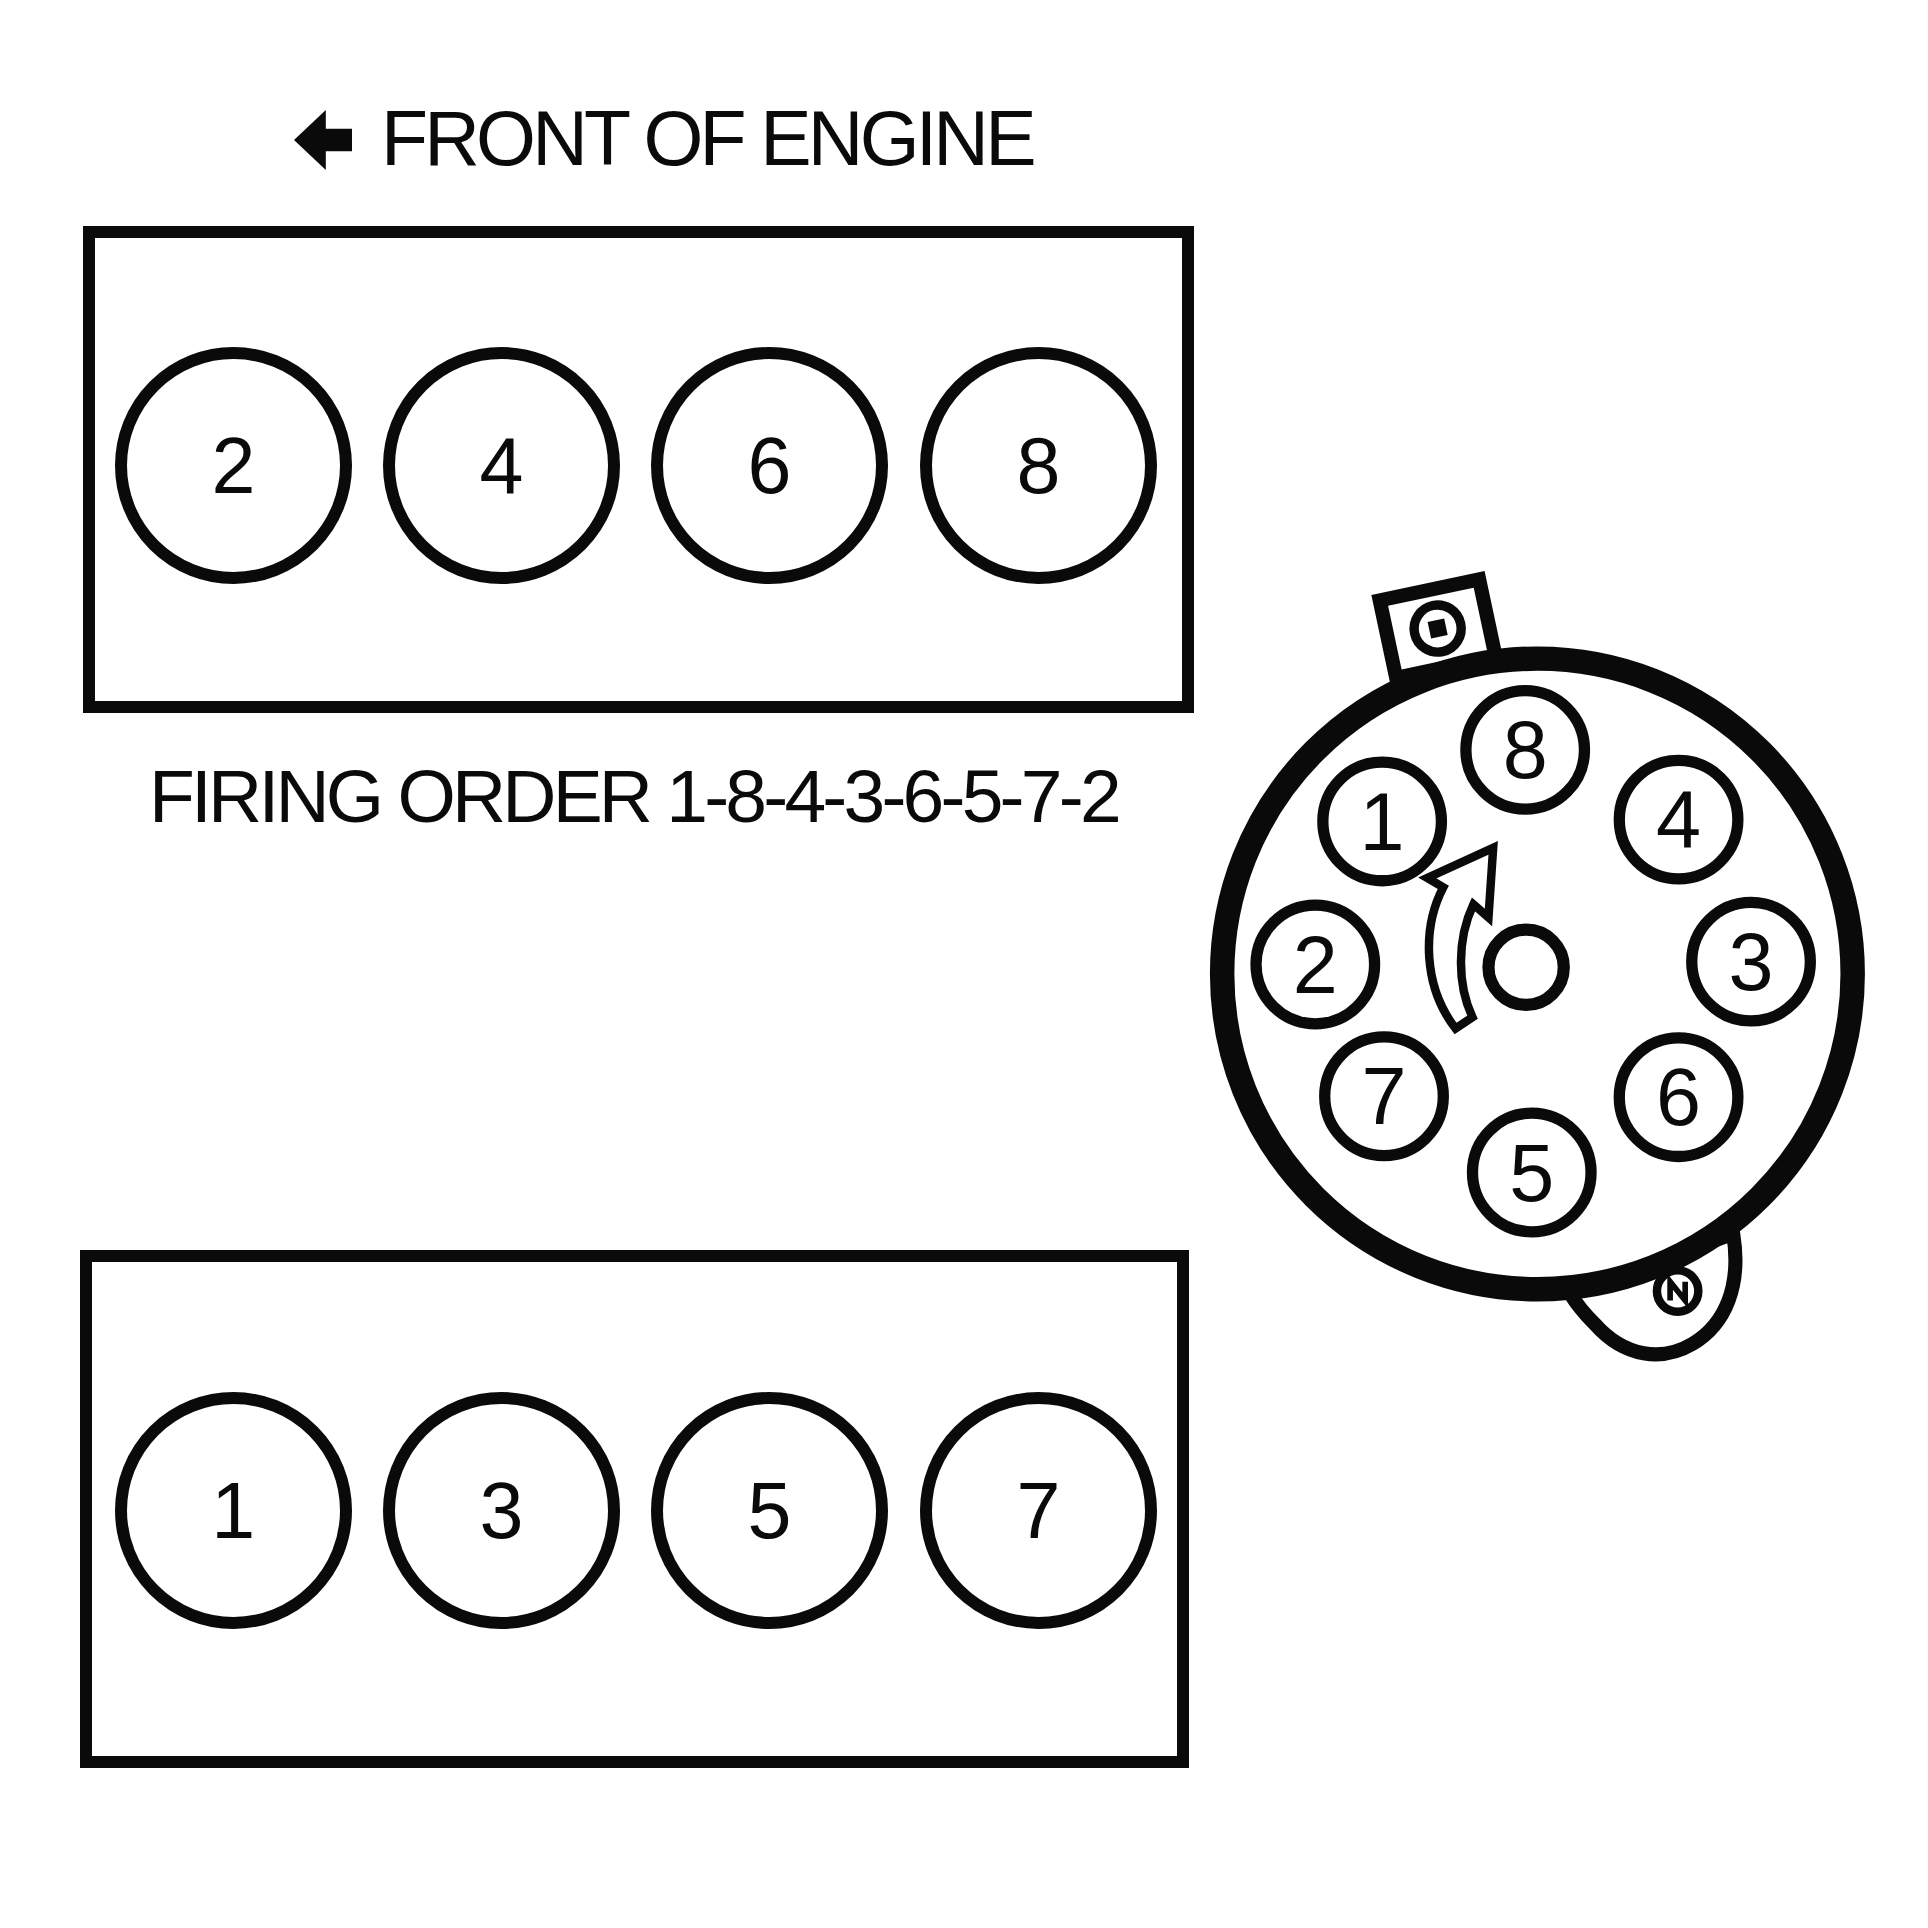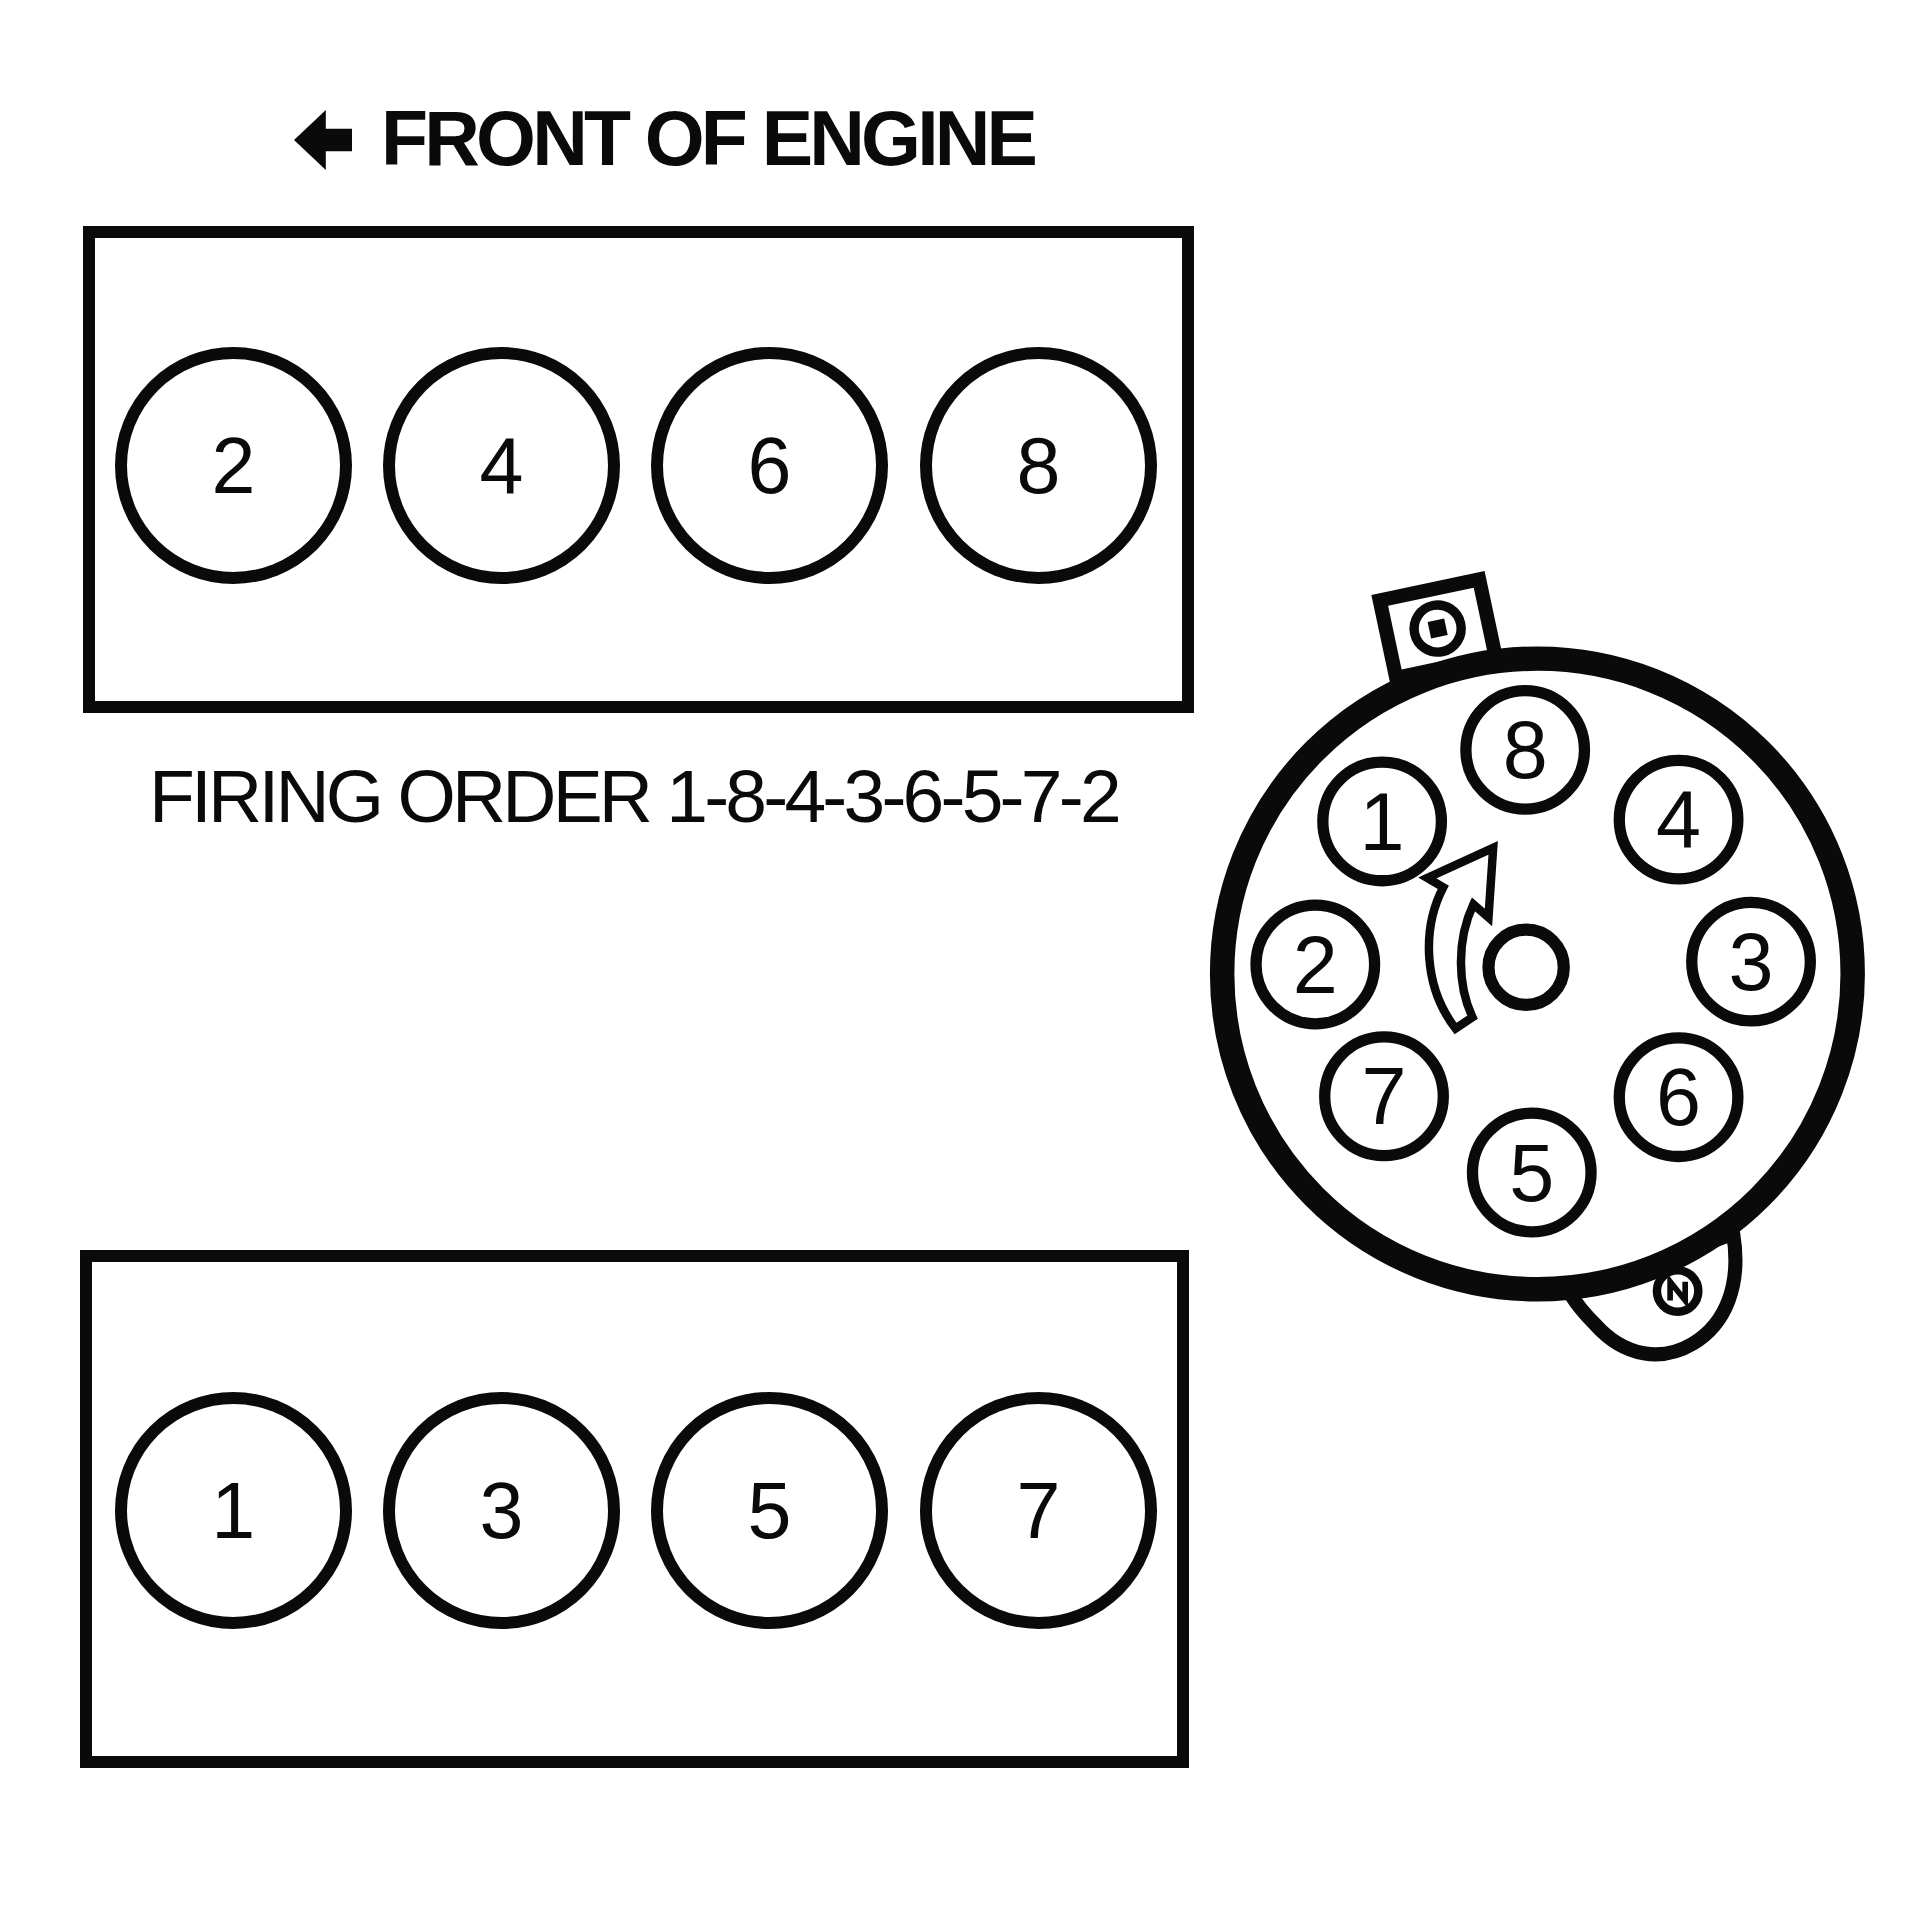--- a/index.html
+++ b/index.html
@@ -9,21 +9,21 @@
     background:#ffffff;
     overflow:hidden;
     font-family:"Liberation Sans", sans-serif;
     color:#0a0a0a;
   }
   
   .front-arrow{position:absolute;left:294px;top:110px;}
   .header-label{
     position:absolute;left:381px;top:100px;
     font-size:77px;line-height:1;letter-spacing:-3.8px;
-    font-weight:700;white-space:nowrap;
+    font-weight:400;white-space:nowrap;
   }
   
   .firing-order{
     position:absolute;left:149px;top:759px;
     font-size:75px;line-height:1;letter-spacing:-3.8px;
     font-weight:400;white-space:nowrap;text-align:center;
   }
   
   .bank{
     position:absolute;

